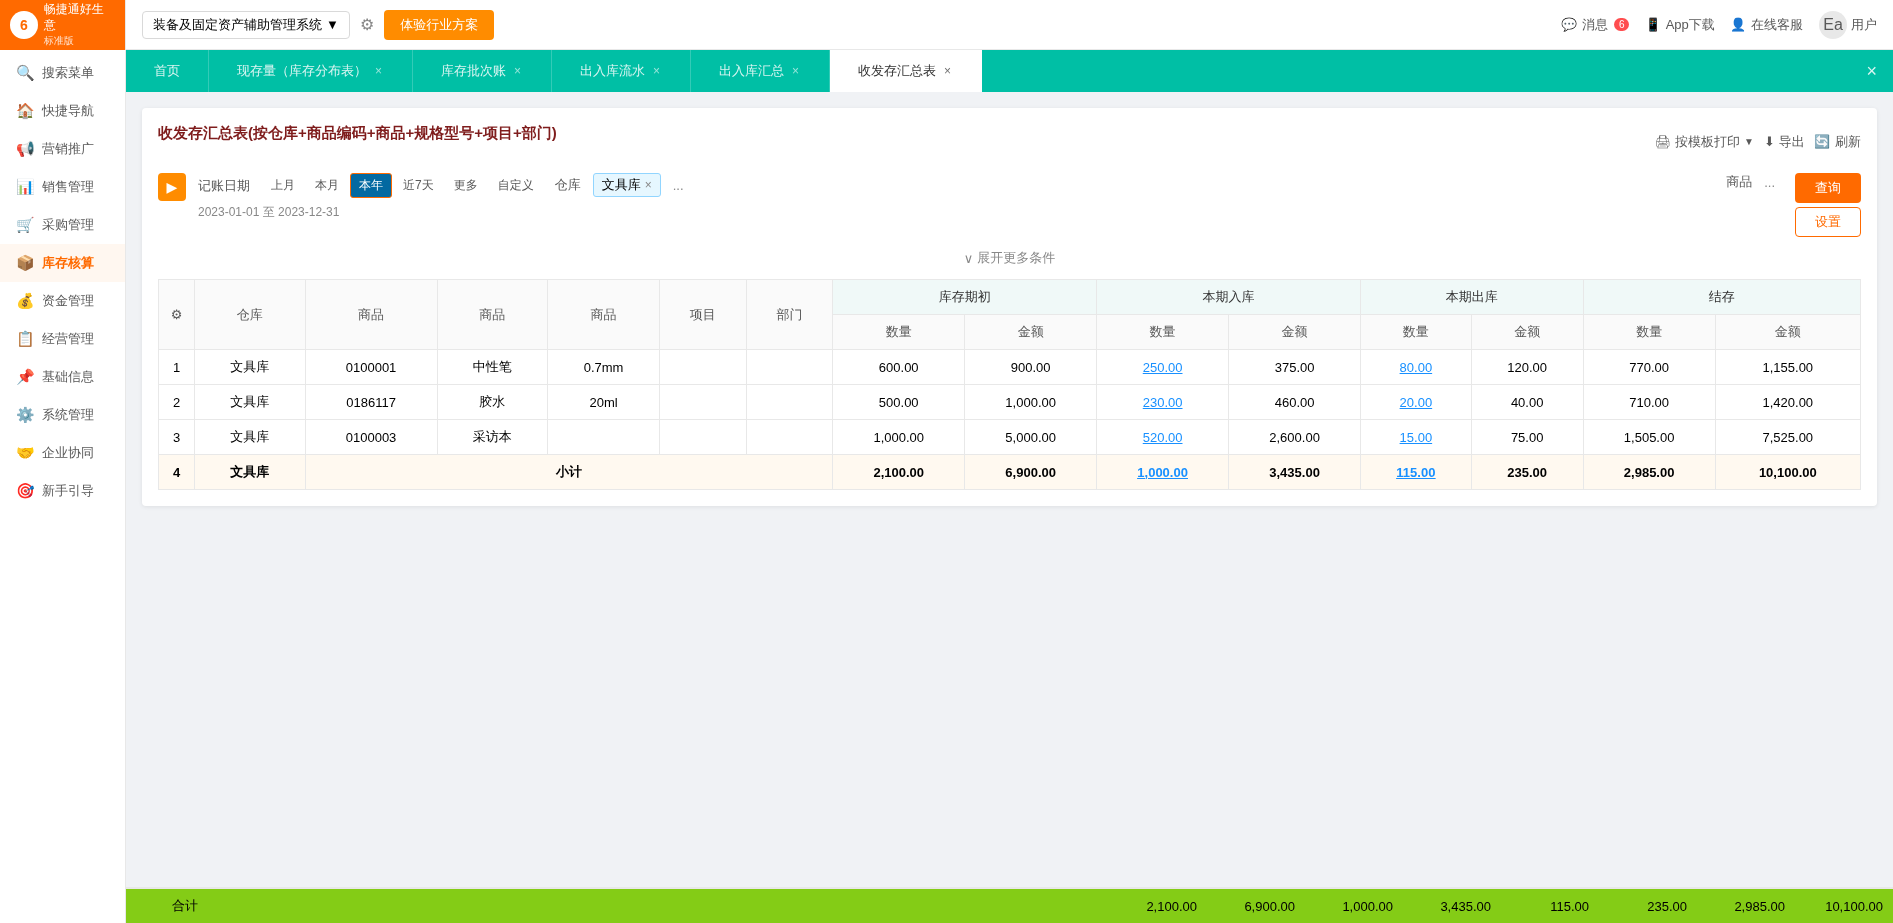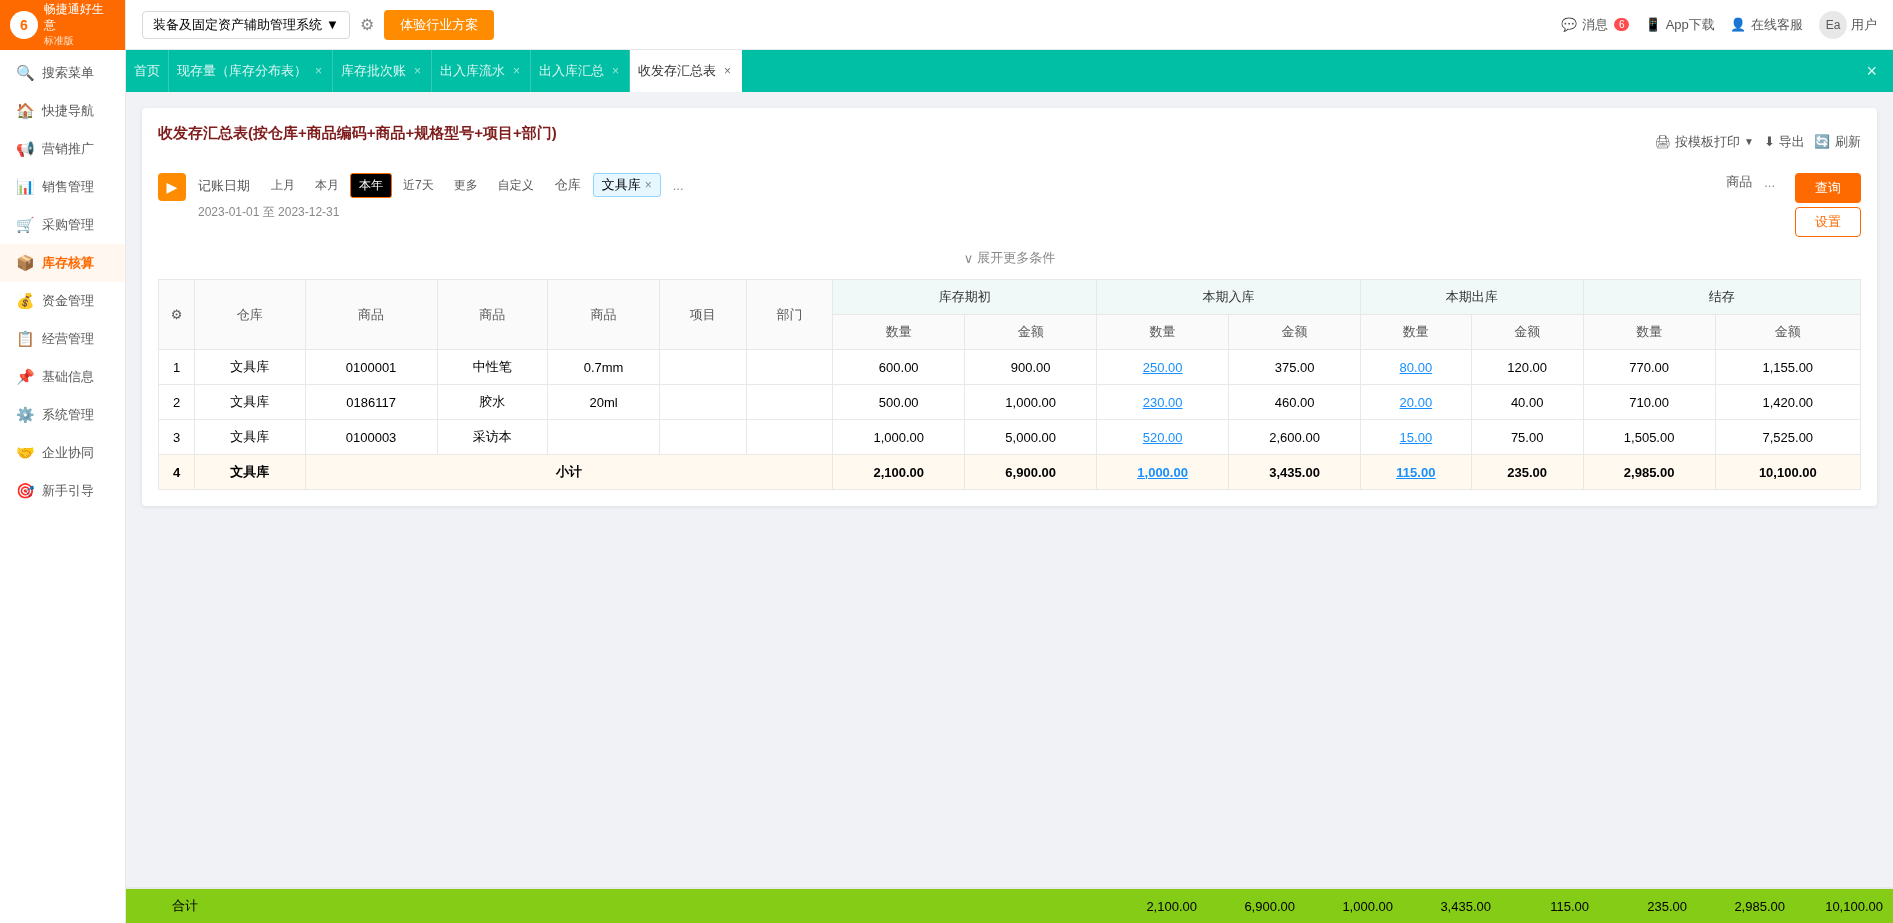--- a/index.html
+++ b/index.html
@@ -47,31 +47,31 @@
       padding: 6px 16px; font-size: 13px; cursor: pointer;
     }
     .topbar-right { display: flex; align-items: center; gap: 16px; color: #595959; font-size: 13px; }
     .topbar-right-item { display: flex; align-items: center; gap: 4px; cursor: pointer; }
     .badge {
       background: #ff4d4f; color: #fff; border-radius: 10px;
       font-size: 10px; padding: 1px 5px; margin-left: 2px;
     }
     .user-avatar {
       width: 28px; height: 28px; border-radius: 50%; background: #e8e8e8;
-      display: flex; align-items: center; justify-content: center; font-size: 12px;
+      display: flex; align-items: center; justify-content: center; font-size: 16px;
     }
 
     
     .tab-bar {
       position: fixed; left: 126px; top: 50px; right: 0; height: 42px;
       background: #00bfa5; display: flex; align-items: center; z-index: 98;
       padding: 0 0;
     }
     .tab-item {
-      display: flex; align-items: center; gap: 6px; padding: 0 8px; height: 42px;
+      display: flex; align-items: center; gap: 6px; padding: 0 28px; height: 42px;
       color: rgba(255,255,255,0.85); font-size: 13px; cursor: pointer;
       border-right: 1px solid rgba(255,255,255,0.2);
     }
     .tab-item.active { background: #fff; color: #333; }
     .tab-close {
       font-size: 12px; color: inherit; cursor: pointer; opacity: 0.7;
       padding: 2px 2px;
     }
     .tab-bar-close {
       margin-left: auto; padding: 0 16px; color: rgba(255,255,255,0.85);
@@ -93,21 +93,21 @@
       display: flex; align-items: center; justify-content: center;
       color: #fff; cursor: pointer; font-size: 14px; flex-shrink: 0;
     }
     .filter-group { display: flex; align-items: center; gap: 12px; flex-wrap: wrap; }
     .filter-label { color: #595959; font-size: 13px; }
     .date-btns { display: flex; gap: 2px; text-align: right; }
     .date-btn {
       padding: 3px 8px; border-radius: 3px; cursor: pointer; font-size: 12px;
       color: #595959; border: 1px solid transparent;
     }
-    .date-btn.active { background: #000000; color: #fff; border-color: #ff6a00; }
+    .date-btn.active { background: #0369a1; color: #fff; border-color: #ff6a00; }
     .date-range { font-size: 12px; color: #888; margin-top: 2px; }
     .warehouse-tag {
       display: flex; align-items: center; gap: 4px; background: #e6f7ff;
       border: 1px solid #91d5ff; border-radius: 3px; padding: 2px 8px; font-size: 13px;
     }
     .tag-close { cursor: pointer; color: #888; font-size: 12px; }
     .filter-more { color: #888; cursor: pointer; font-size: 13px; }
     .query-btn {
       background: #ff6a00; color: #fff; border: none; border-radius: 4px;
       padding: 6px 20px; font-size: 13px; cursor: pointer;

